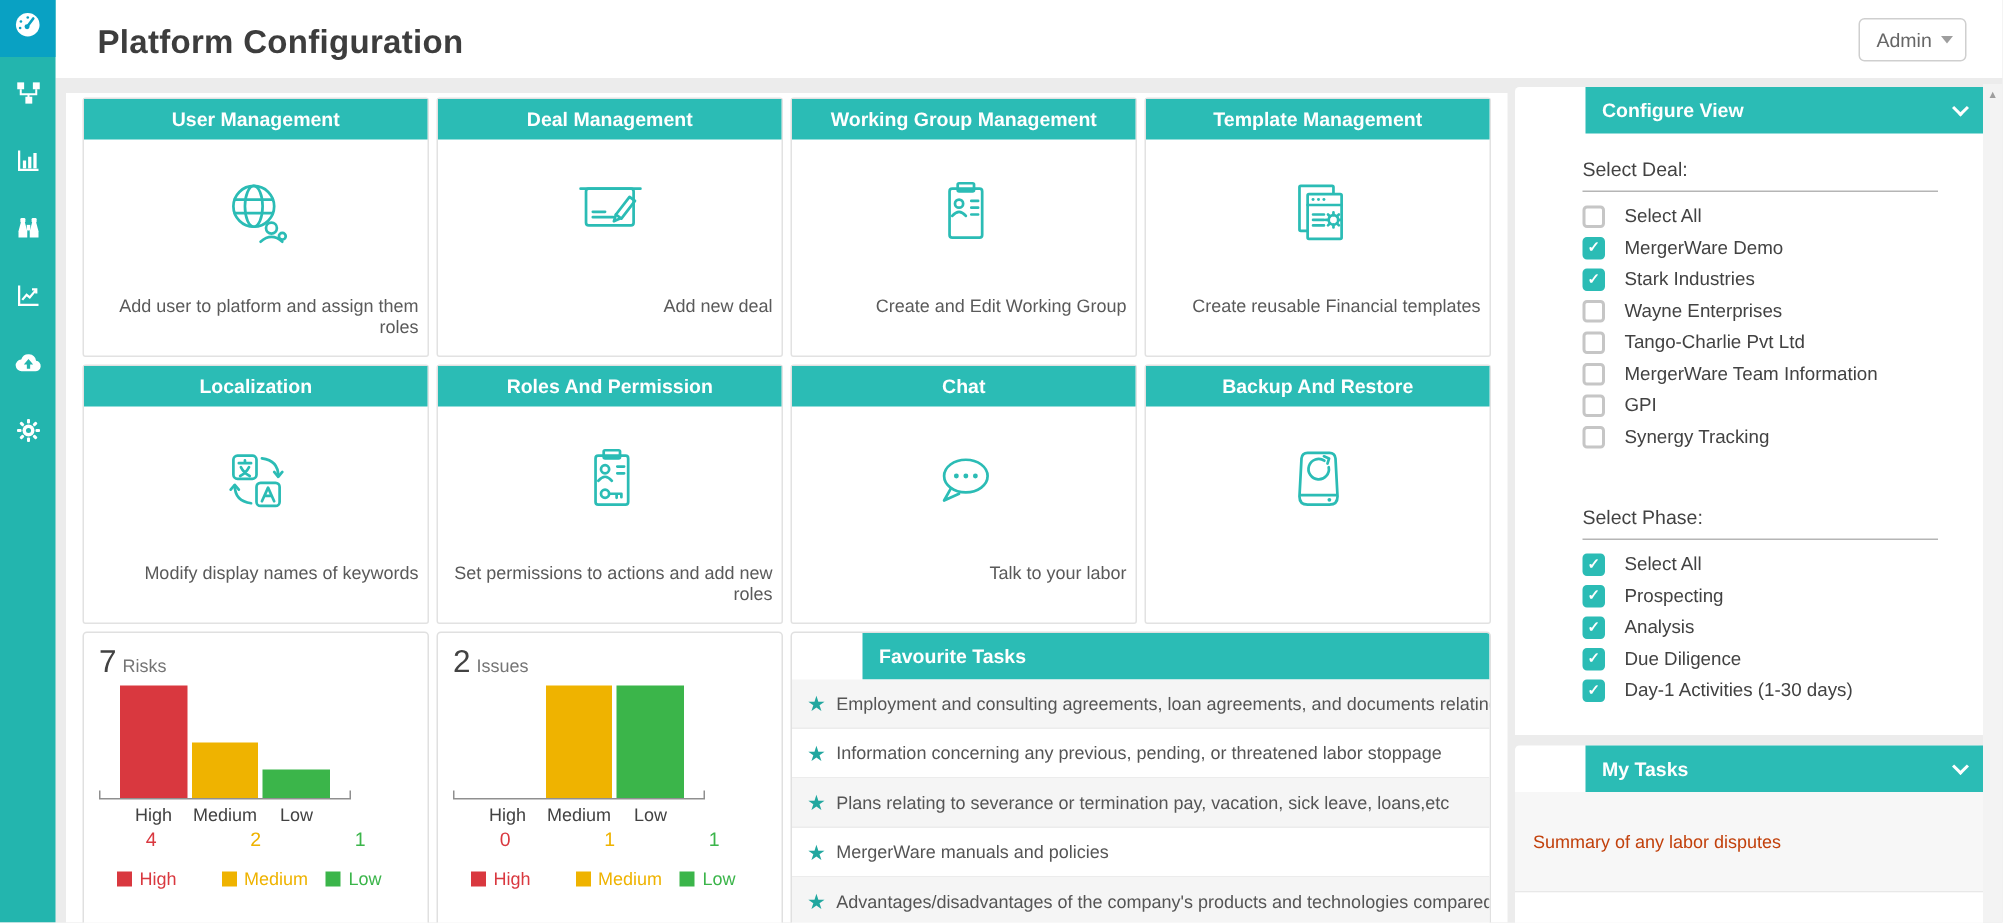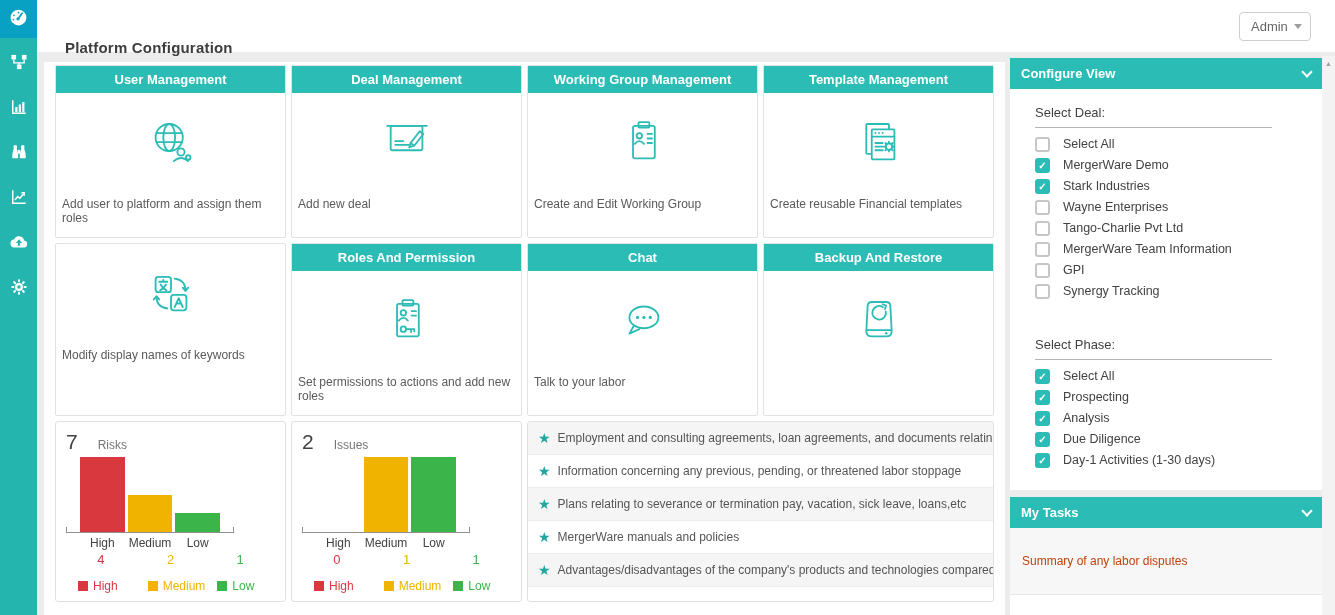--- a/index.html
+++ b/index.html
@@ -7,67 +7,67 @@
   .app { position:relative; width:1335px; height:615px; }
 
   
   .sidebar { position:absolute; left:0; top:0; width:37px; height:615px; background:#23b5ae; z-index:5; }
   .side-item { height:38px; display:flex; align-items:center; justify-content:center; cursor:pointer; margin-top:7px; }
   .side-item:first-child { margin-top:0; }
   .side-item.active { background:#09a1c3; }
 
   
   .topbar { position:absolute; left:37px; top:0; right:0; height:52px; background:#ffffff; z-index:3; }
-  .page-title { position:absolute; left:28px; top:15px; font-size:15px; font-weight:bold; color:#3d3d3d; letter-spacing:.2px;margin-top:24px; }
+  .page-title { position:absolute; left:28px; top:15px; font-size:22px; font-weight:bold; color:#3d3d3d; letter-spacing:.2px; }
   .admin-select { position:absolute; right:24px; top:12px; width:72px; height:29px; border:1px solid #cfcfcf; border-radius:4px;
     display:flex; align-items:center; justify-content:space-between; padding:0 8px 0 11px; color:#666; font-size:13px; cursor:pointer; background:#fff; }
   .dd-arrow { width:0; height:0; border-left:4px solid transparent; border-right:4px solid transparent; border-top:5px solid #9e9e9e; }
 
   
   .main-panel { position:absolute; left:44px; top:62px; width:961px; height:553px; background:#ffffff; padding:3px 11px 0 11px; }
   .cards-grid { display:grid; grid-template-columns:repeat(4,1fr); gap:5px; }
   .card { background:#fff; border:1px solid #e2e2e2; border-radius:2px; cursor:pointer; }
   .card-header { background:#2bbcb5; color:#fff; text-align:center; font-size:13px; font-weight:bold; padding:6px 4px; }
   .card-body { height:104px; display:flex; align-items:center; justify-content:center; }
-  .card-desc { text-align:left; font-size:12px; color:#5a5a5a; padding:0 6px 12px 6px; }
+  .card-desc { text-align:right; font-size:12px; color:#5a5a5a; padding:0 6px 12px 6px; }
   .cicon { stroke:#2bbcb5; stroke-width:2; fill:none; stroke-linecap:round; stroke-linejoin:round; }
 
   
   .charts-row { display:grid; grid-template-columns:231px 231px auto; gap:5px; margin-top:5px; }
   .chart-card { border:1px solid #e0e0e0; border-radius:3px; padding:8px 10px; background:#fff; }
   .chart-title-num { font-size:21px; color:#424242; }
-  .chart-title-lbl { font-size:12px; color:#757575; margin-left:20px; }
+  .chart-title-lbl { font-size:12px; color:#757575; margin-left:4px; }
   .plot { height:76px; width:168px; display:flex; align-items:flex-end; gap:3px; padding:0 14px; margin-top:3px;
     border-bottom:1px solid #8f8f8f; position:relative; }
   .plot:before, .plot:after { content:''; position:absolute; bottom:0; width:1px; height:5px; background:#8f8f8f; }
   .plot:before { left:0; } .plot:after { right:0; }
   .bar { flex:1; }
   .cat-labels { display:flex; gap:3px; width:168px; padding:0 14px; margin-top:3px; }
   .cat-cell { flex:1; text-align:center; font-size:12px; color:#424242; }
   .counts-row { display:flex; margin-top:2px; }
   .count-cell { flex:1; text-align:center; font-size:13px; }
   .legend-row { display:flex; margin-top:12px; }
   .legend-cell { flex:1; display:flex; align-items:center; padding-left:12px; }
   .swatch { width:10px; height:10px; margin-right:5px; display:inline-block; }
   .legend-label { font-size:12px; }
 
   
   .fav-card { border:1px solid #e0e0e0; border-radius:3px; overflow:hidden; background:#fff; }
   .panel-header { background:#2bbcb5; color:#fff; font-size:13px; font-weight:bold; padding:8px 11px;
-    display:flex; justify-content:space-between; align-items:center; }
+    display:flex; justify-content:space-between; align-items:center;margin-left:47px; }
   .task-row { display:flex; align-items:center; padding:8px 10px; border-bottom:1px solid #ececec;
     font-size:12px; color:#555; white-space:nowrap; overflow:hidden; cursor:pointer; background:#fff; }
   .fav-card .task-row:nth-of-type(odd) { background:#f5f5f5; }
   .star { color:#21a79f; font-size:14px; margin-right:7px; }
 
   
   .right-col { position:absolute; left:1010px; top:58px; width:312px; }
   .panel { background:#fff; border-radius:3px 3px 0 0; }
   .chev { width:8px; height:8px; border-right:2px solid #fff; border-bottom:2px solid #fff; transform:rotate(45deg); margin-top:-4px; cursor:pointer; }
-  .cv-body { padding:4px 0 16px 0; }
+  .cv-body { padding:4px 0 16px 0;margin-left:20px; }
   .section-label { margin:12px 0 0 25px; font-size:13px; color:#424242; padding-bottom:7px; border-bottom:1px solid #b5b5b5; width:237px; }
   .check-list { margin:9px 0 0 25px; }
   .check-row { display:flex; align-items:flex-start; margin-bottom:4px; height:17px; cursor:pointer; }
   .checkbox { width:15px; height:15px; border:2px solid #c6c6c6; border-radius:3px; background:#fff;
     display:flex; align-items:center; justify-content:center; flex:0 0 15px; }
   .checkbox .tick { display:none; }
   .checkbox.checked { background:#2bbcb5; border-color:#2bbcb5; }
   .checkbox.checked .tick { display:block; color:#fff; font-size:10px; font-weight:bold; line-height:1; }
   .check-label { margin-left:13px; font-size:12.5px; color:#424242; }
   .phase-label { margin-top:36px; }
@@ -248,20 +248,21 @@
                 <path d="M28 32 h8 M28 36 h8 M28 40 h8"></path>
                 <circle cx="43" cy="36" r="3.5"></circle>
                 <path d="M43 30.5 v2 M43 39.5 v2 M37.5 36 h2 M46.5 36 h2 M39 32 l1.5 1.5 M47 40 l-1.5 -1.5 M39 40 l1.5 -1.5 M47 32 l-1.5 1.5"></path>
               </svg>
         </span>
           </div>
         <div class="card-desc">Create reusable Financial templates</div>
       </div>
 
       <div class="card">
+        <div class="card-header">Localization</div>
         <div class="card-body">
             <span>
           <svg class="cicon" width="58" height="58" viewBox="0 0 64 64">
                 <rect x="15" y="13" width="17" height="17" rx="3"></rect>
                 <path d="M19 18.5 h9 M23.5 16.5 v2 M20.5 21.5 c2 4 4.5 5.5 6.5 6.5 M26.5 21.5 c-2 4 -4.5 5.5 -6.5 6.5"></path>
                 <rect x="32" y="33" width="17" height="17" rx="3"></rect>
                 <path d="M36 46.5 l4.5 -10 4.5 10 M37.8 42.5 h5.4"></path>
                 <path d="M36 15 q12 1.5 12 13"></path>
                 <path d="M45 25 l3 3.5 3 -3.5"></path>
                 <path d="M28 48 q-12 -1.5 -12 -13"></path>
@@ -394,20 +395,23 @@
               <span class="legend-label" style="color: rgb(239, 179, 0);">Medium</span>
             </div>
             <div class="legend-cell">
               <span class="swatch" style="background: rgb(59, 181, 74);"></span>
               <span class="legend-label" style="color: rgb(59, 181, 74);">Low</span>
             </div>
           </div>
       </div>
 
       <div class="fav-card">
+        <div class="panel-header">
+          <span>Favourite Tasks</span>
+        </div>
         <div>
 
         <div class="task-row">
               <span class="star">★</span>
               <span>Employment and consulting agreements, loan agreements, and documents relating to other transa...</span>
             </div>
             <div class="task-row">
               <span class="star">★</span>
               <span>Information concerning any previous, pending, or threatened labor stoppage</span>
             </div>

